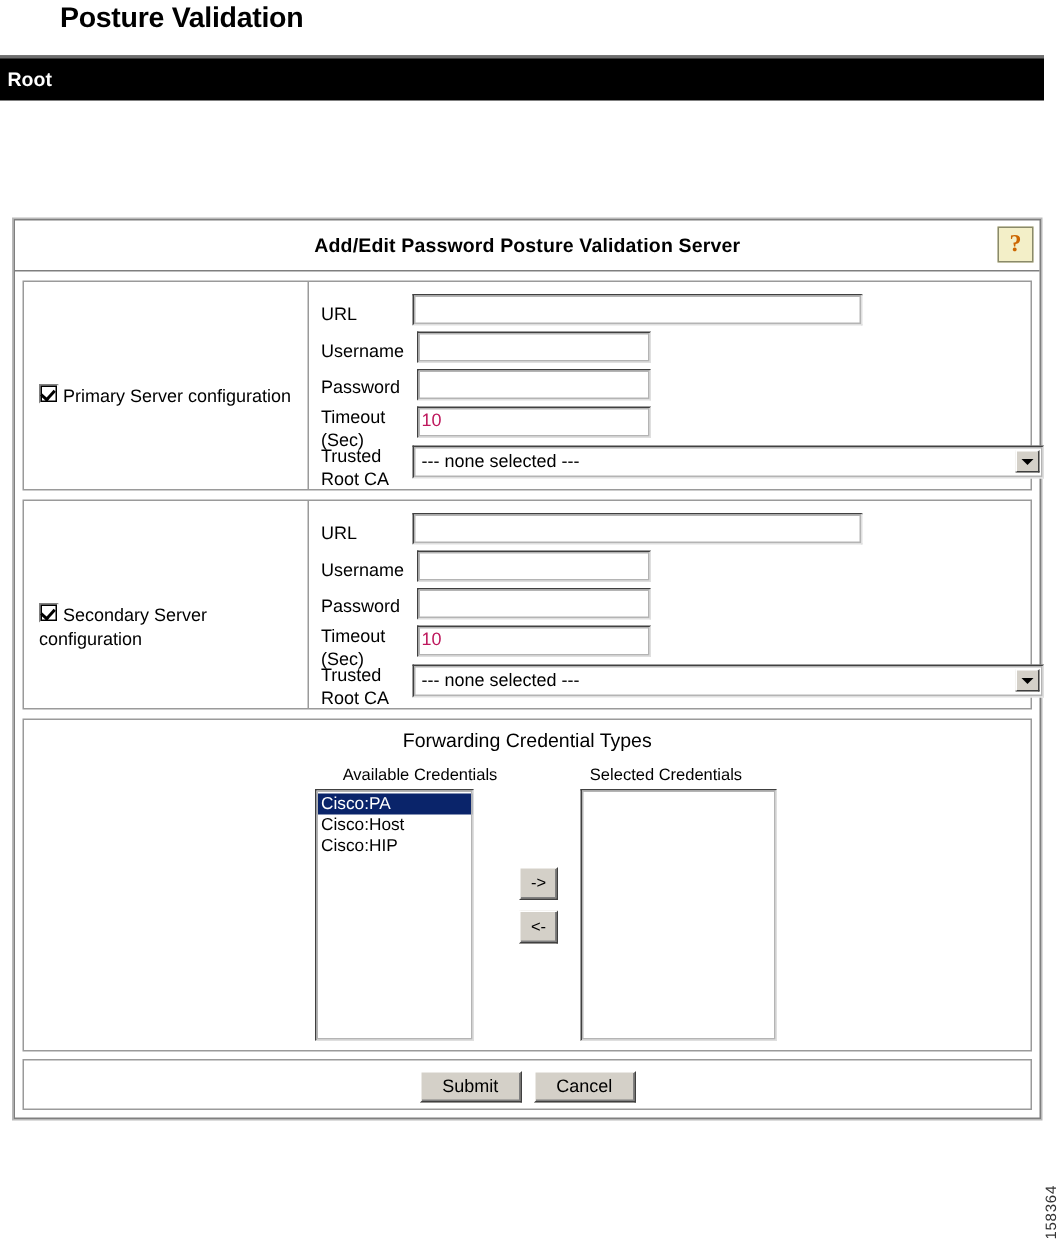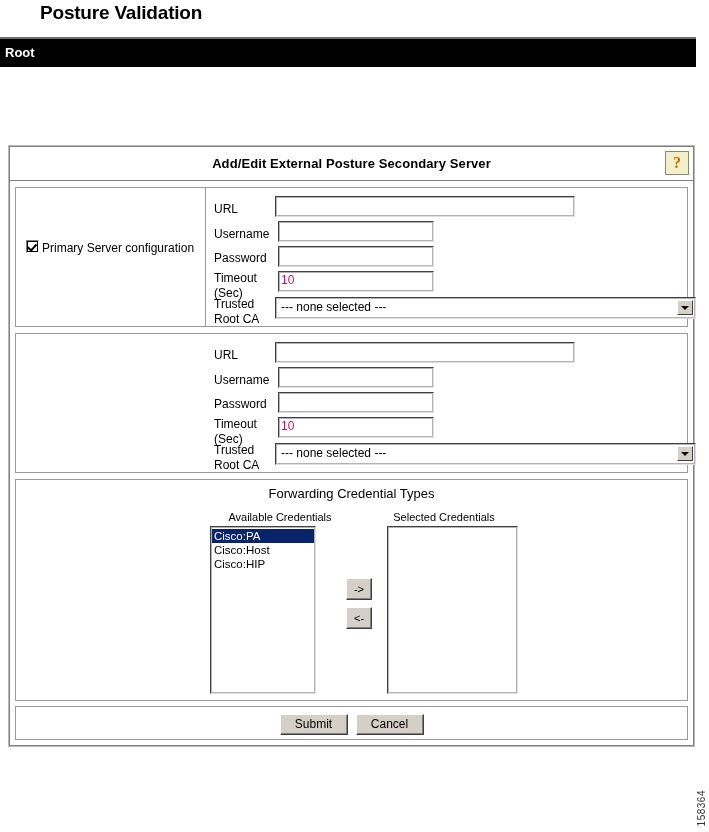--- a/index.html
+++ b/index.html
@@ -141,20 +141,21 @@
     width: 190px;
     border-right: 1px solid #9a9a9a;
     box-sizing: border-box;
   }
   .chk-row {
     position: absolute;
     left: 10px;
     width: 172px;
     font-size: 12px;
     line-height: 16px;
+    margin-top: 16px;
   }
   .chkbox {
     display: inline-block;
     width: 11px;
     height: 11px;
     border-top: 1px solid #808080;
     border-left: 1px solid #808080;
     border-right: 1px solid #ffffff;
     border-bottom: 1px solid #ffffff;
     outline: 1px solid #000;
@@ -335,21 +336,21 @@
 <div class="page-title">Posture Validation</div>
 
 <div class="edit-bar">
   <span class="edit-bar-label">Root</span>
 </div>
 
 <div class="panel">
   <div class="panel-inner">
 
     <div class="panel-header">
-      <div class="panel-header-title">Add/Edit External Posture Secondary Server</div>
+      <div class="panel-header-title">Add/Edit Password Posture Validation Server</div>
       <div class="help-icon">?</div>
     </div>
 
 
     <div class="subbox server-sec" style="height:140px;">
       <div class="server-left">
         <div class="chk-row" style="top:52px;">
           <span class="chkbox checked"></span><span>Primary Server configuration</span>
         </div>
       </div>
@@ -377,20 +378,25 @@
 
       <span class="field-label" style="left:198px;top:110px;">Trusted</span>
       <span class="field-label" style="left:198px;top:125px;">Root CA</span>
       <div class="ddl" style="left:259px;top:109px;width:421px;height:22px;">
         <span class="ddl-text">--- none selected ---</span>
         <span class="ddl-btn"></span>
       </div>
     </div>
 
     <div class="subbox server-sec" style="height:140px;">
+      <div class="server-left">
+        <div class="chk-row" style="top:52px;">
+          <span class="chkbox checked"></span><span>Secondary Server configuration</span>
+        </div>
+      </div>
 
       <span class="field-label" style="left:198px;top:15px;">URL</span>
       <div class="tf" style="left:259px;top:8px;width:300px;height:21px;">
         <span></span>
       </div>
 
       <span class="field-label" style="left:198px;top:40px;">Username</span>
       <div class="tf" style="left:262px;top:33px;width:156px;height:21px;">
         <span></span>
       </div>

